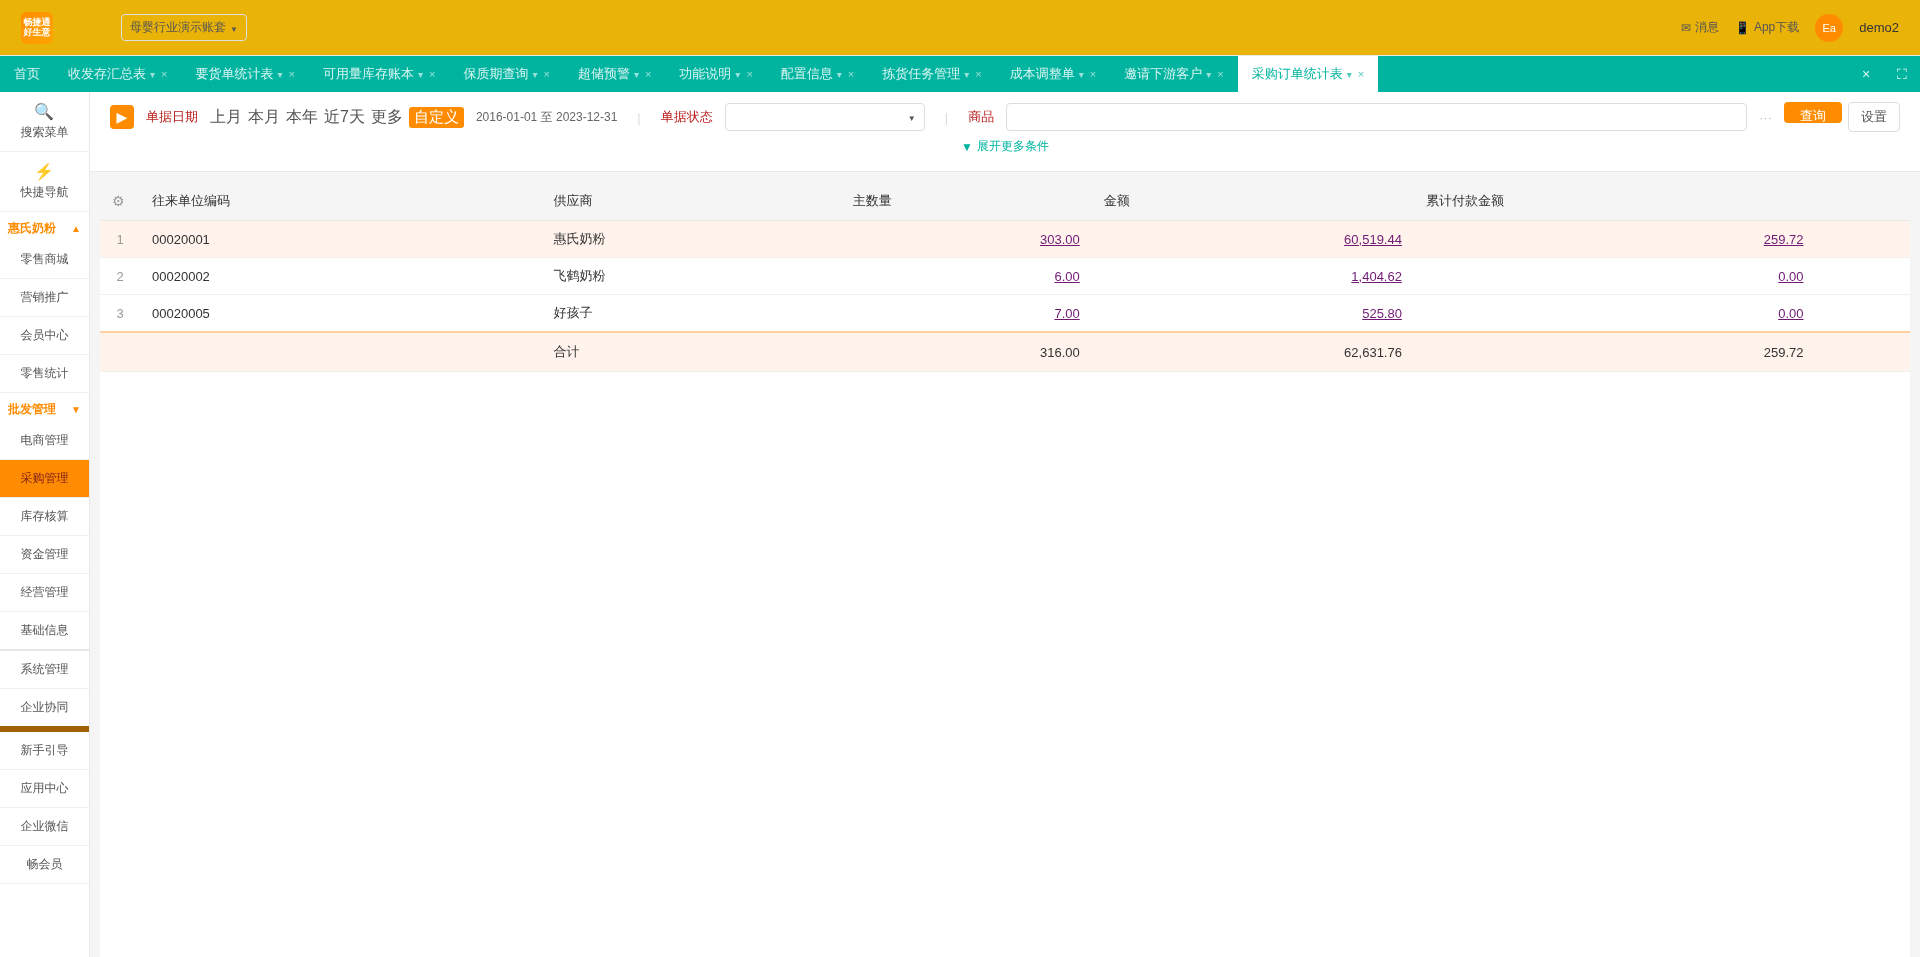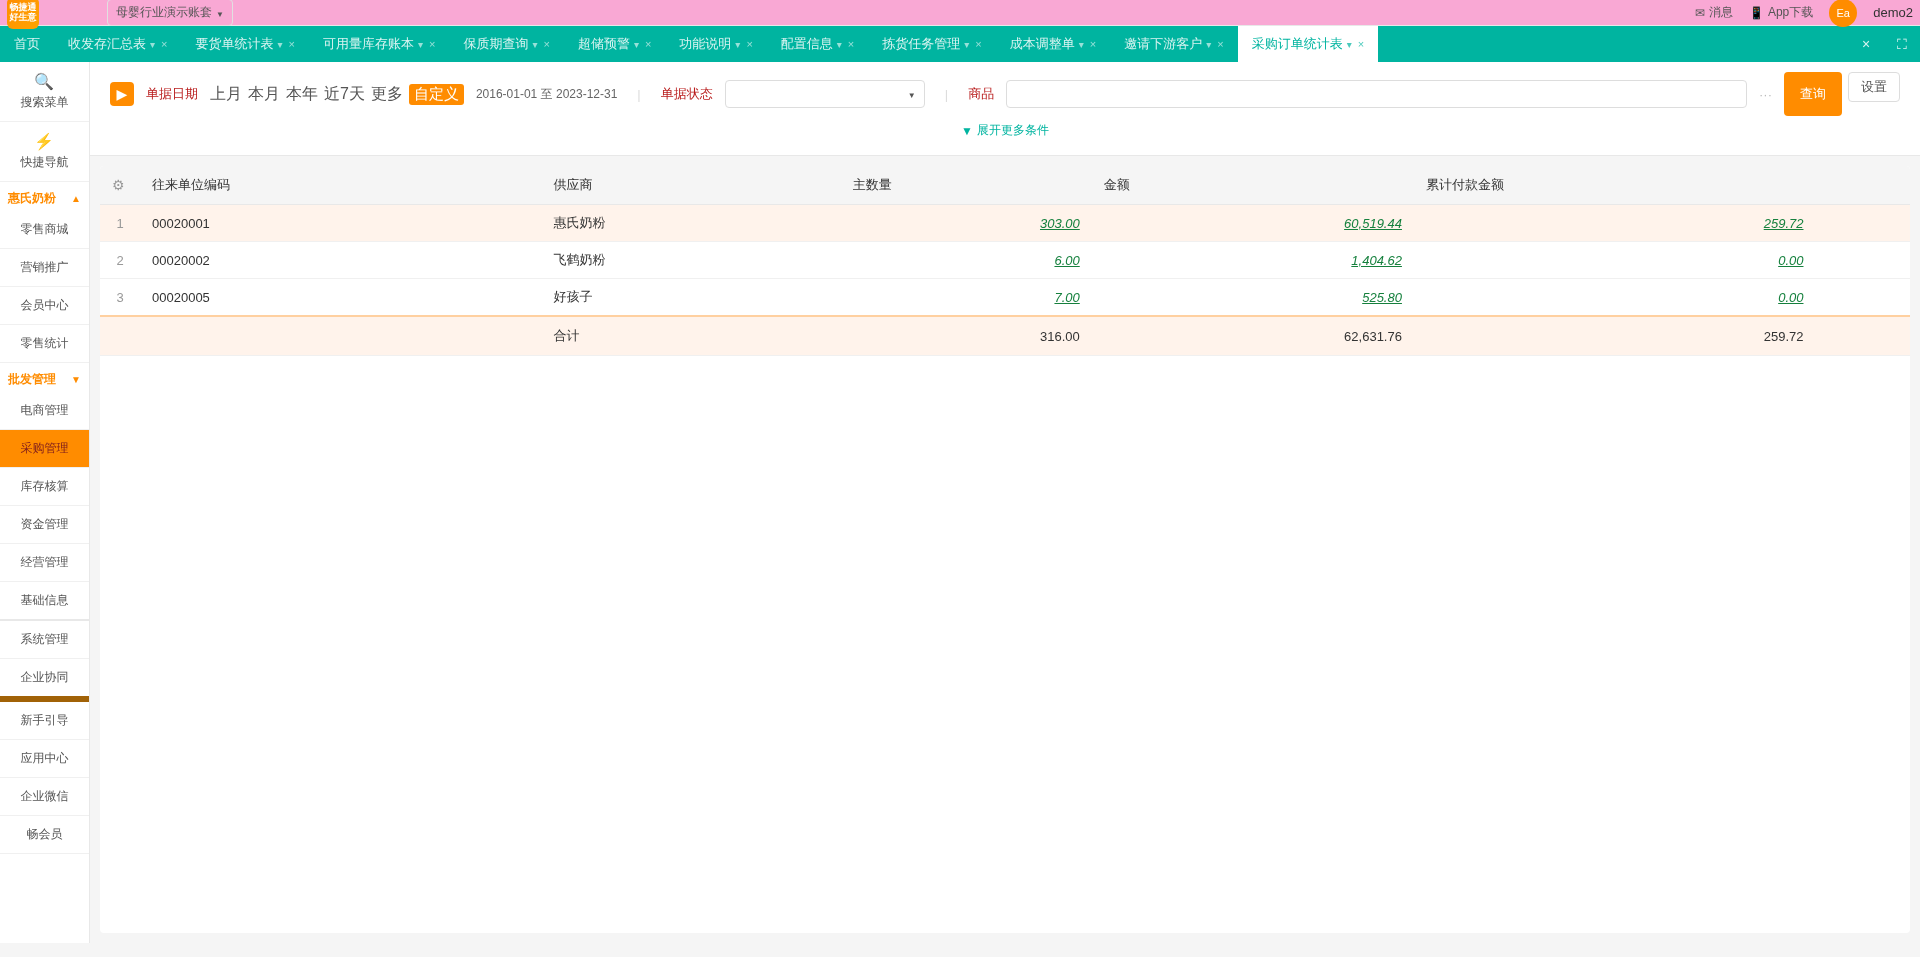--- a/index.html
+++ b/index.html
@@ -1,19 +1,19 @@
 <!DOCTYPE html>
 <html><head>
   <meta charset="utf-8">
   <style>
     * { margin: 0; padding: 0; box-sizing: border-box; }
     body { font-family: 'Microsoft YaHei', Arial, sans-serif; font-size: 13px; background: #f5f5f5; color: #333; width: 1920px; min-height: 957px; overflow-x: hidden; }
 
     
-    .top-bar { height: 26px; background: #f9a8d4; display: flex; align-items: center; padding: 0 7px; border-bottom: 1px solid #e8e8e8; position: relative; }
+    .top-bar { height: 56px; background: #eab308; display: flex; align-items: center; padding: 0 21px; border-bottom: 1px solid #e8e8e8; position: relative; }
     .logo-area { display: flex; align-items: center; gap: 6px; width: 90px; }
     .logo-icon { width: 32px; height: 32px; background: linear-gradient(135deg, #ff8c00, #ffa500); border-radius: 6px; display: flex; align-items: center; justify-content: center; color: white; font-size: 10px; font-weight: bold; flex-shrink: 0; }
     .workspace-selector { display: flex; align-items: center; gap: 4px; padding: 4px 8px; border: 1px solid #e0e0e0; border-radius: 4px; cursor: pointer; color: #555; font-size: 12px; margin-left: 10px; }
     .top-right { margin-left: auto; display: flex; align-items: center; gap: 16px; }
     .top-right-item { display: flex; align-items: center; gap: 4px; cursor: pointer; color: #555; font-size: 12px; }
     .avatar { width: 28px; height: 28px; border-radius: 50%; background: #ff8c00; display: flex; align-items: center; justify-content: center; color: white; font-size: 11px; }
 
     
     .nav-tabs { height: 36px; background: #00b4a0; display: flex; align-items: center; padding: 0 0; overflow: hidden; }
     .nav-tab { padding: 0 14px; height: 36px; display: flex; align-items: center; color: rgba(255,255,255,0.85); cursor: pointer; font-size: 13px; white-space: nowrap; position: relative; gap: 4px; }
@@ -45,33 +45,33 @@
     .filter-area { background: #fff; padding: 10px 20px; border-bottom: 1px solid #e8e8e8; }
     .filter-row { display: flex; align-items: center; gap: 12px; flex-wrap: nowrap; }
     .filter-toggle-btn { width: 24px; height: 24px; background: #ff8c00; border-radius: 4px; display: flex; align-items: center; justify-content: center; color: white; cursor: pointer; font-size: 14px; flex-shrink: 0; }
     .filter-label { color: #b91c1c; font-size: 13px; white-space: nowrap; }
     .date-shortcuts { display: flex; gap: 6px; align-items: center; }
     .date-shortcut { font-size: 16px; color: #555; cursor: pointer; }
     .custom-badge { background: #ff8c00; color: white; font-size: 15px; padding: 1px 5px; border-radius: 3px; cursor: pointer; }
     .date-range { color: #666; font-size: 12px; }
     .filter-select { border: 1px solid #ddd; border-radius: 4px; padding: 4px 8px; font-size: 12px; color: #555; min-width: 160px; height: 28px; cursor: pointer; display: flex; align-items: center; justify-content: space-between; background: #fff; }
     .filter-text-input { border: 1px solid #ddd; border-radius: 4px; padding: 4px 8px; font-size: 12px; color: #555; flex: 1; height: 28px; }
-    .btn-query { background: #ff8c00; color: white; border: none; border-radius: 4px; padding: 5px 16px; font-size: 13px; cursor: pointer; height: 44px; }
+    .btn-query { background: #ff8c00; color: white; border: none; border-radius: 4px; padding: 5px 16px; font-size: 13px; cursor: pointer; height: 21px; }
     .btn-settings { background: #fff; color: #555; border: 1px solid #ddd; border-radius: 4px; padding: 5px 12px; font-size: 13px; cursor: pointer; height: 30px; }
     .expand-more { display: flex; justify-content: center; padding: 6px; cursor: pointer; color: #00b4a0; font-size: 12px; gap: 4px; align-items: center; }
 
     
     .table-container { flex: 1; background: #fff; margin: 10px; border-radius: 4px; overflow: auto; }
     table { width: 100%; border-collapse: collapse; font-size: 13px; }
     thead tr { background: #f5f5f5; }
     th { padding: 10px 12px; text-align: left; color: #333; font-weight: 500; border-bottom: 1px solid #e8e8e8; white-space: nowrap; }
     td { padding: 9px 12px; border-bottom: 1px solid #f0f0f0; color: #333; }
     .row-odd { background: #fff; }
     .row-highlight { background: #fff3eb; }
-    .text-link { color: #15803d; text-decoration: underline; cursor: pointer; font-style: italic; }
+    .text-link { color: #701a75; text-decoration: underline; cursor: pointer; }
     .text-center { text-align: center; }
     .text-right { text-align: right; }
     .row-num { color: #999; }
     .settings-icon { color: #999; cursor: pointer; font-size: 14px; }
 
     
     .table-footer { background: #fff3eb; border-top: 2px solid #ffd0a0; }
     .table-footer td { font-weight: 500; color: #333; padding: 10px 12px; }
 
     

